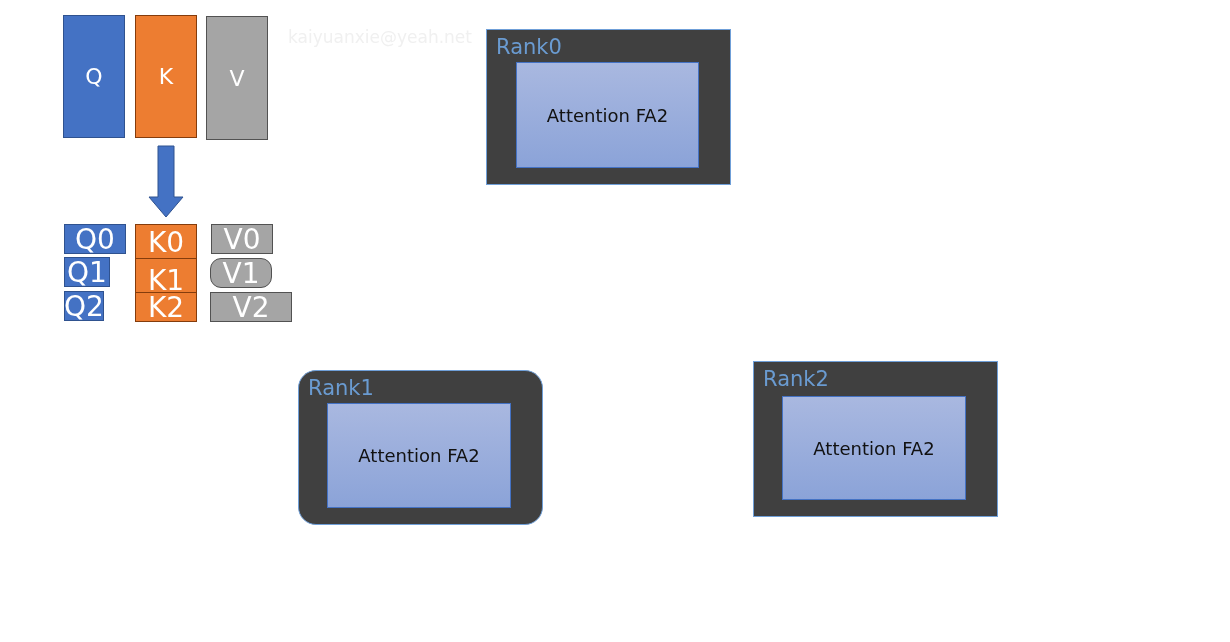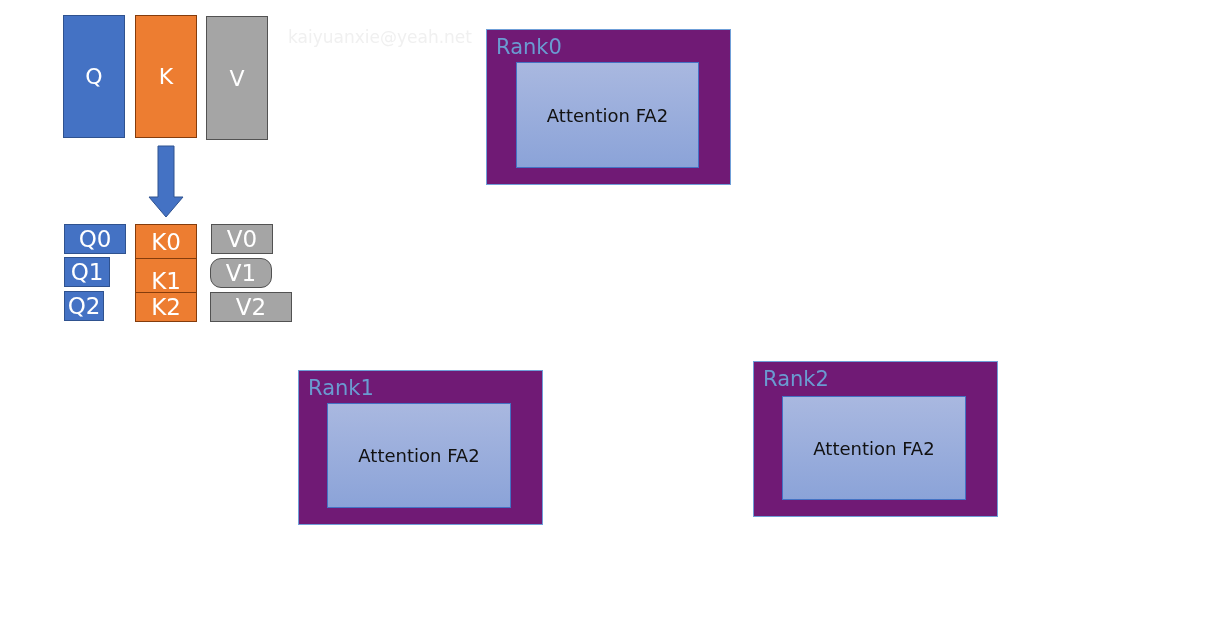--- a/index.html
+++ b/index.html
@@ -8,23 +8,23 @@
       font-family: "DejaVu Sans", "Liberation Sans", sans-serif;
     }
     .abs { position: absolute; box-sizing: border-box; }
     .tensor {
       display: flex; align-items: center; justify-content: center;
       color: #ffffff; font-size: 22px; font-weight: normal;
     }
     .q { background: #4472c4; border: 1px solid #2f528f; }
     .k { background: #ed7d31; border: 1px solid #843c0c; }
     .v { background: #a5a5a5; border: 1px solid #525252; }
-    .chunk { font-size: 23px; }
+    .chunk { font-size: 28px; }
     .watermark { color: #f0f0f0; font-size: 17px; white-space: nowrap; }
-    .rank-frame { border: 1px solid #6f9fd8; background: #701a75; }
+    .rank-frame { border: 1px solid #6f9fd8; background: #404040; }
     .rank-label { color: #6a9bd1; font-size: 21px; position: absolute; left: 9px; top: 5px; }
     .attn {
       border: 1px solid #4472c4;
       background: linear-gradient(to bottom, #a9b8e0 0%, #8ba3d8 100%);
       display: flex; align-items: center; justify-content: center;
       color: #111111; font-size: 18px;
     }
   </style>
 </head>
 <body>
@@ -75,21 +75,21 @@
     <span>V2</span>
   </div>
 
 <div class="abs rank-frame" style="left:486px; top:29px; width:245px; height:156px;">
   <span class="rank-label">Rank0</span>
   <div class="abs attn" style="left:29px; top:32px; width:183px; height:106px;">
     <span>Attention FA2</span>
   </div>
 </div>
 
-<div class="abs rank-frame" style="left:298px; top:370px; width:245px; height:155px;">
+<div class="abs rank-frame" style="left:298px; top:370px; width:245px; height:155px;border-radius:18px;">
   <span class="rank-label">Rank1</span>
   <div class="abs attn" style="left:28px; top:32px; width:184px; height:105px;">
     <span>Attention FA2</span>
   </div>
 </div>
 
 <div class="abs rank-frame" style="left:753px; top:361px; width:245px; height:156px;">
   <span class="rank-label">Rank2</span>
   <div class="abs attn" style="left:28px; top:34px; width:184px; height:104px;">
     <span>Attention FA2</span>

